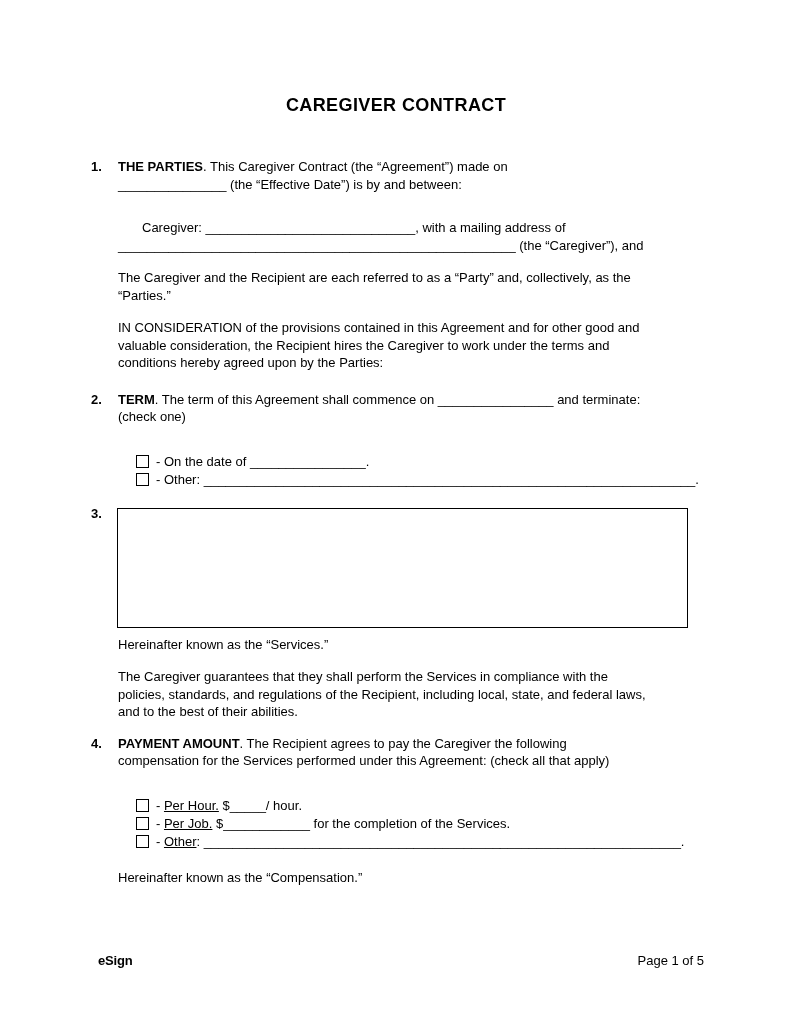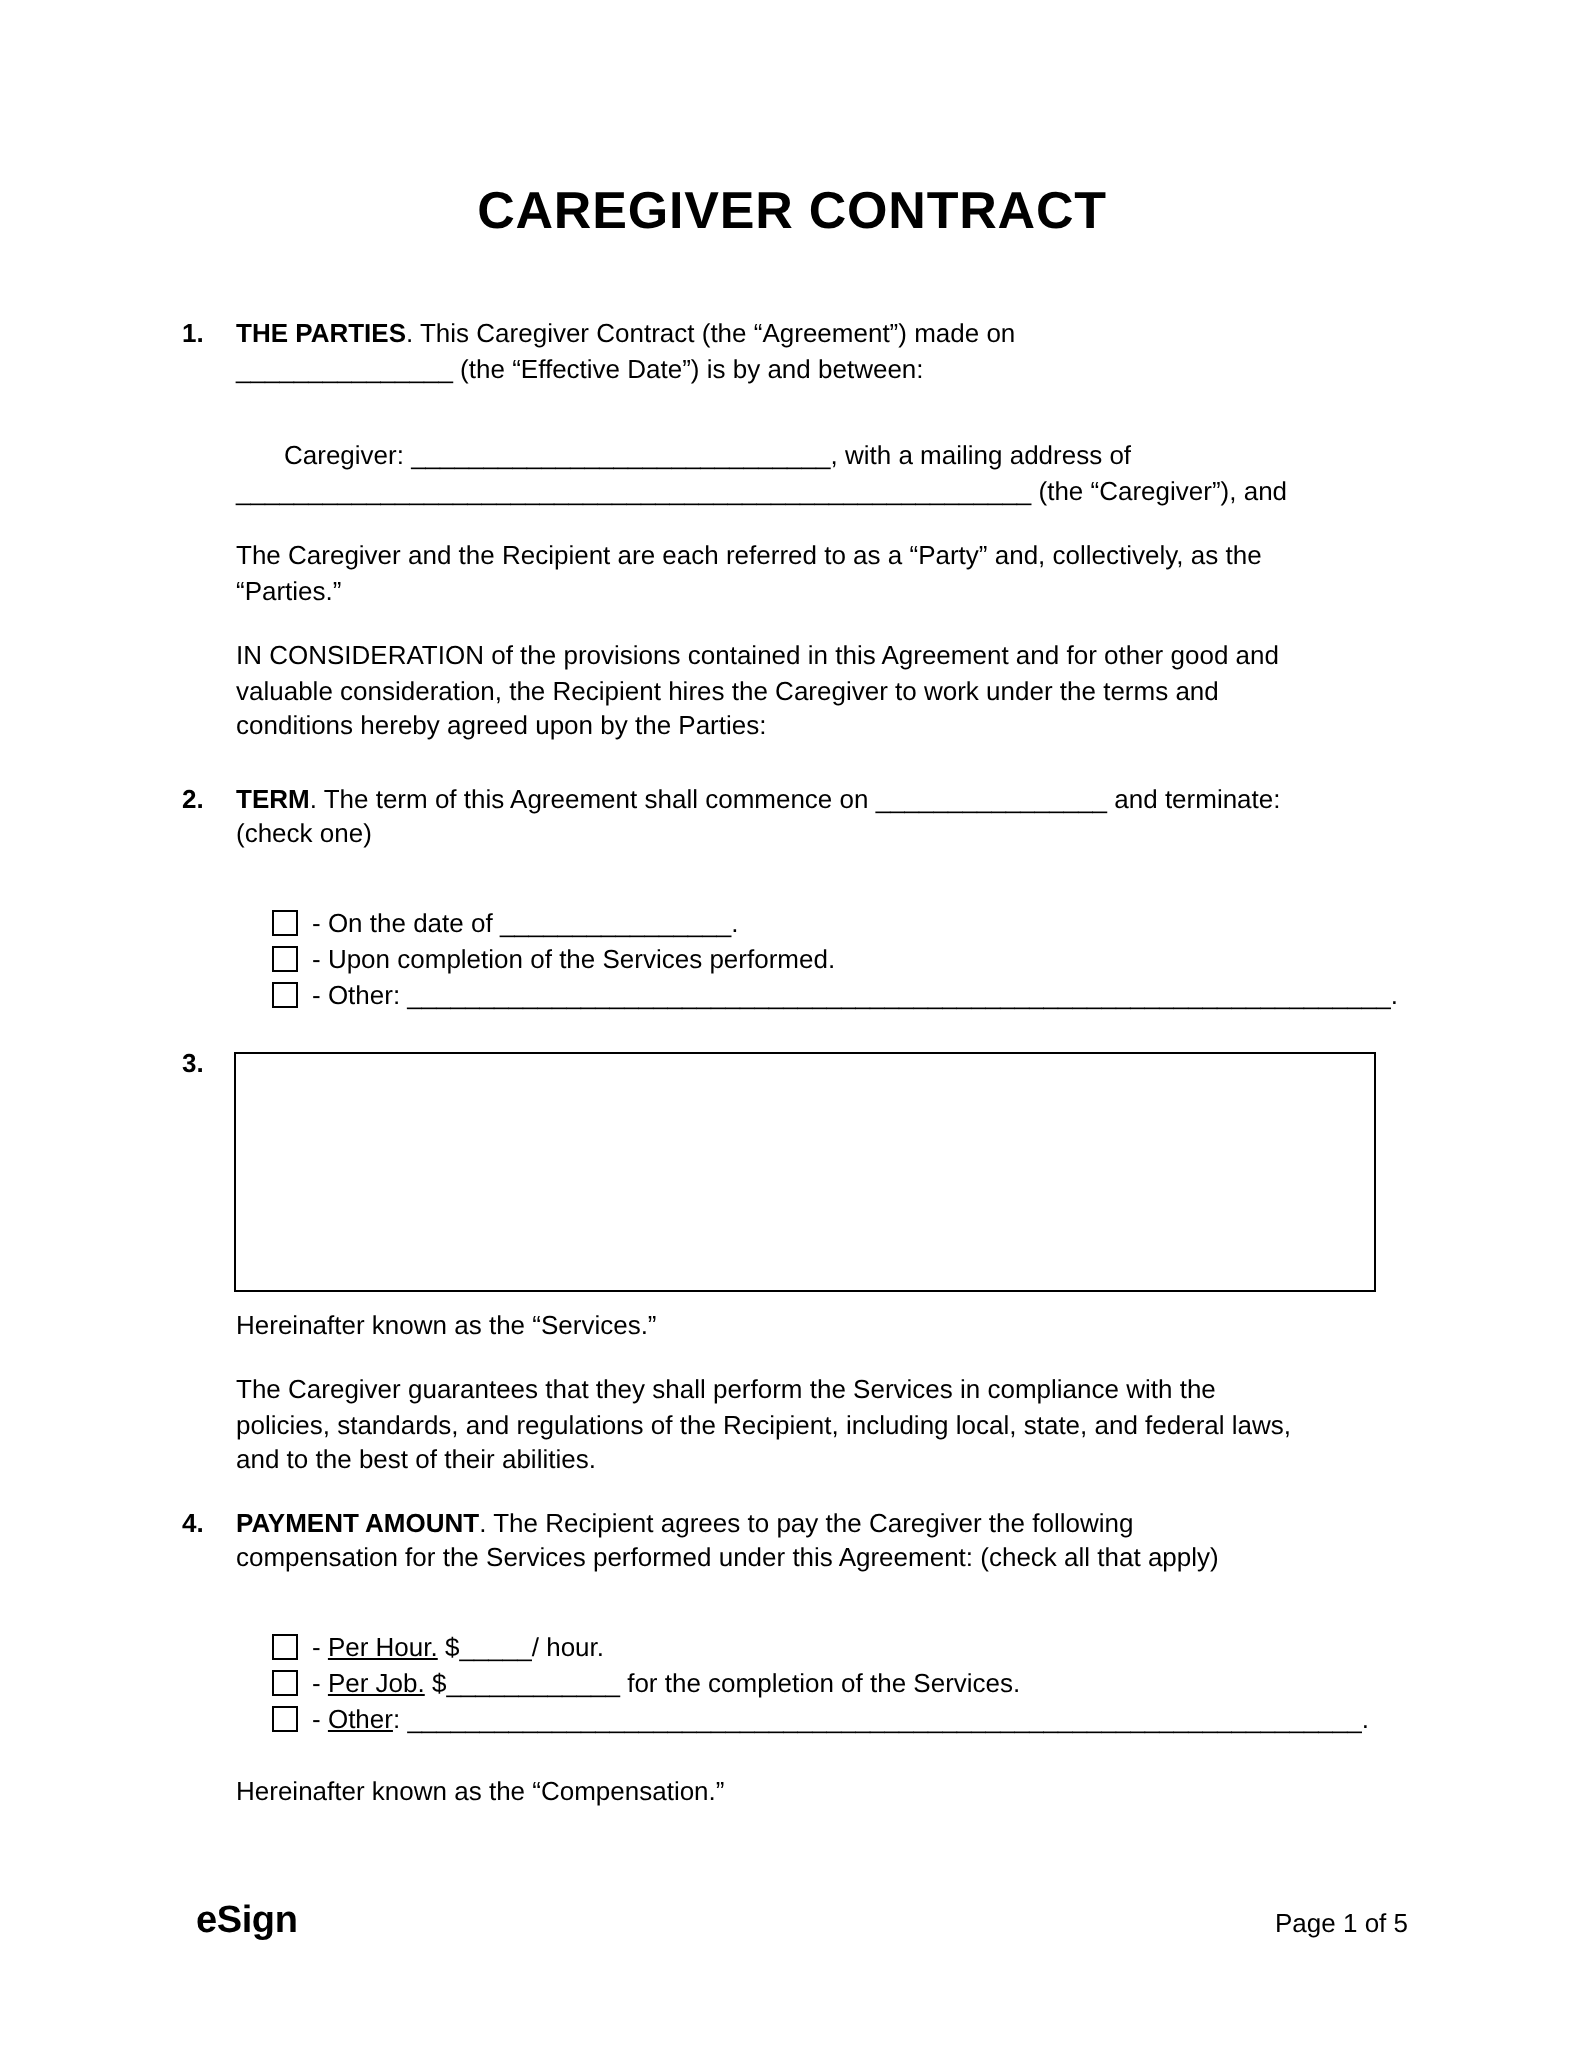--- a/index.html
+++ b/index.html
@@ -9,21 +9,21 @@
     background:#ffffff;
     color:#000;
     font-family:"Liberation Sans", sans-serif;
     font-size:13px;
     line-height:17.5px;
     overflow:hidden;
   }
   .title {
     margin:0; padding-top:90px;
     text-align:center;
-    font-size:26px; line-height:30px;
+    font-size:18px; line-height:30px;
     font-weight:bold; letter-spacing:0.4px;
   }
   .content { padding-left:91px; padding-right:60px; }
   .sec { display:flex; }
   .sec-1 { margin-top:38px; }
   .sec-2 { margin-top:19px; }
   .sec-3 { margin-top:16px; }
   .sec-4 { margin-top:14px; }
   .num { width:27px; flex:none; font-weight:bold; }
   .body { width:582px; flex:none; }
@@ -49,21 +49,21 @@
     border:1.5px solid #000;
     background:#fff;
   }
   .mt8  { margin-top:8px; }
   .mt15 { margin-top:15px; }
   .mt18 { margin-top:18px; }
   .footer {
     position:absolute; left:98px; right:88px; top:952px;
     display:flex; justify-content:space-between; align-items:baseline;
   }
-  .brand { font-size:19px; font-weight:bold; letter-spacing:-0.2px; }
+  .brand { font-size:13px; font-weight:bold; letter-spacing:-0.2px; }
   .pageno { font-size:13px; }
 </style>
 </head>
 <body>
 
 <div class="page">
 
   <h1 class="title">CAREGIVER CONTRACT</h1>
 
   <div class="content">
@@ -95,24 +95,20 @@
       <div class="num">2.</div>
       <div class="body">
         <div class="para">
           <div class="line"><b>TERM</b><span>. The term of this Agreement shall commence on ________________ and terminate:</span></div>
           <div class="line">(check one)</div>
         </div>
         <div class="opts">
           <div class="opt">
             <span class="cb"></span>
             <span class="line">- On the date of ________________.</span>
-          </div>
-          <div class="opt">
-            <span class="cb"></span>
-            <span class="line">- Upon completion of the Services performed.</span>
           </div>
           <div class="opt">
             <span class="cb"></span>
             <span class="line">- Other: ____________________________________________________________________.</span>
           </div>
         </div>
       </div>
     </div>
 
     <div class="sec sec-3">

